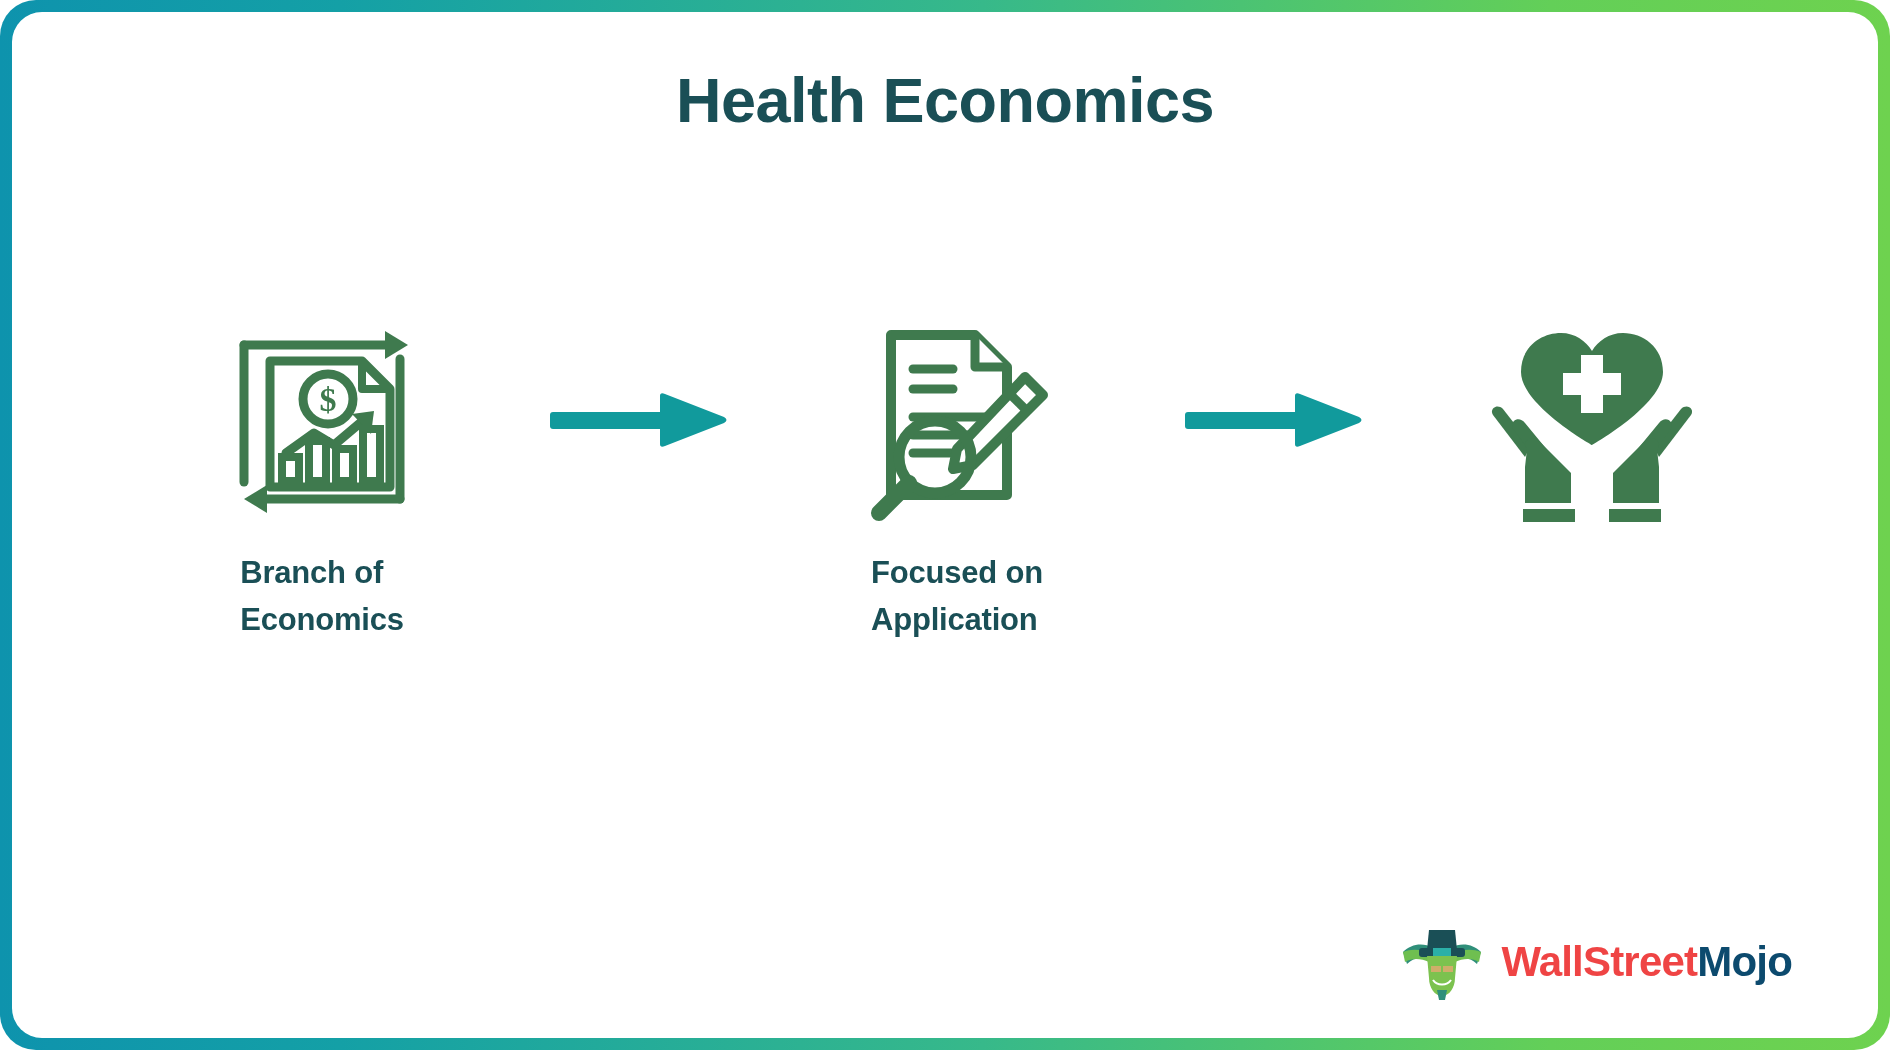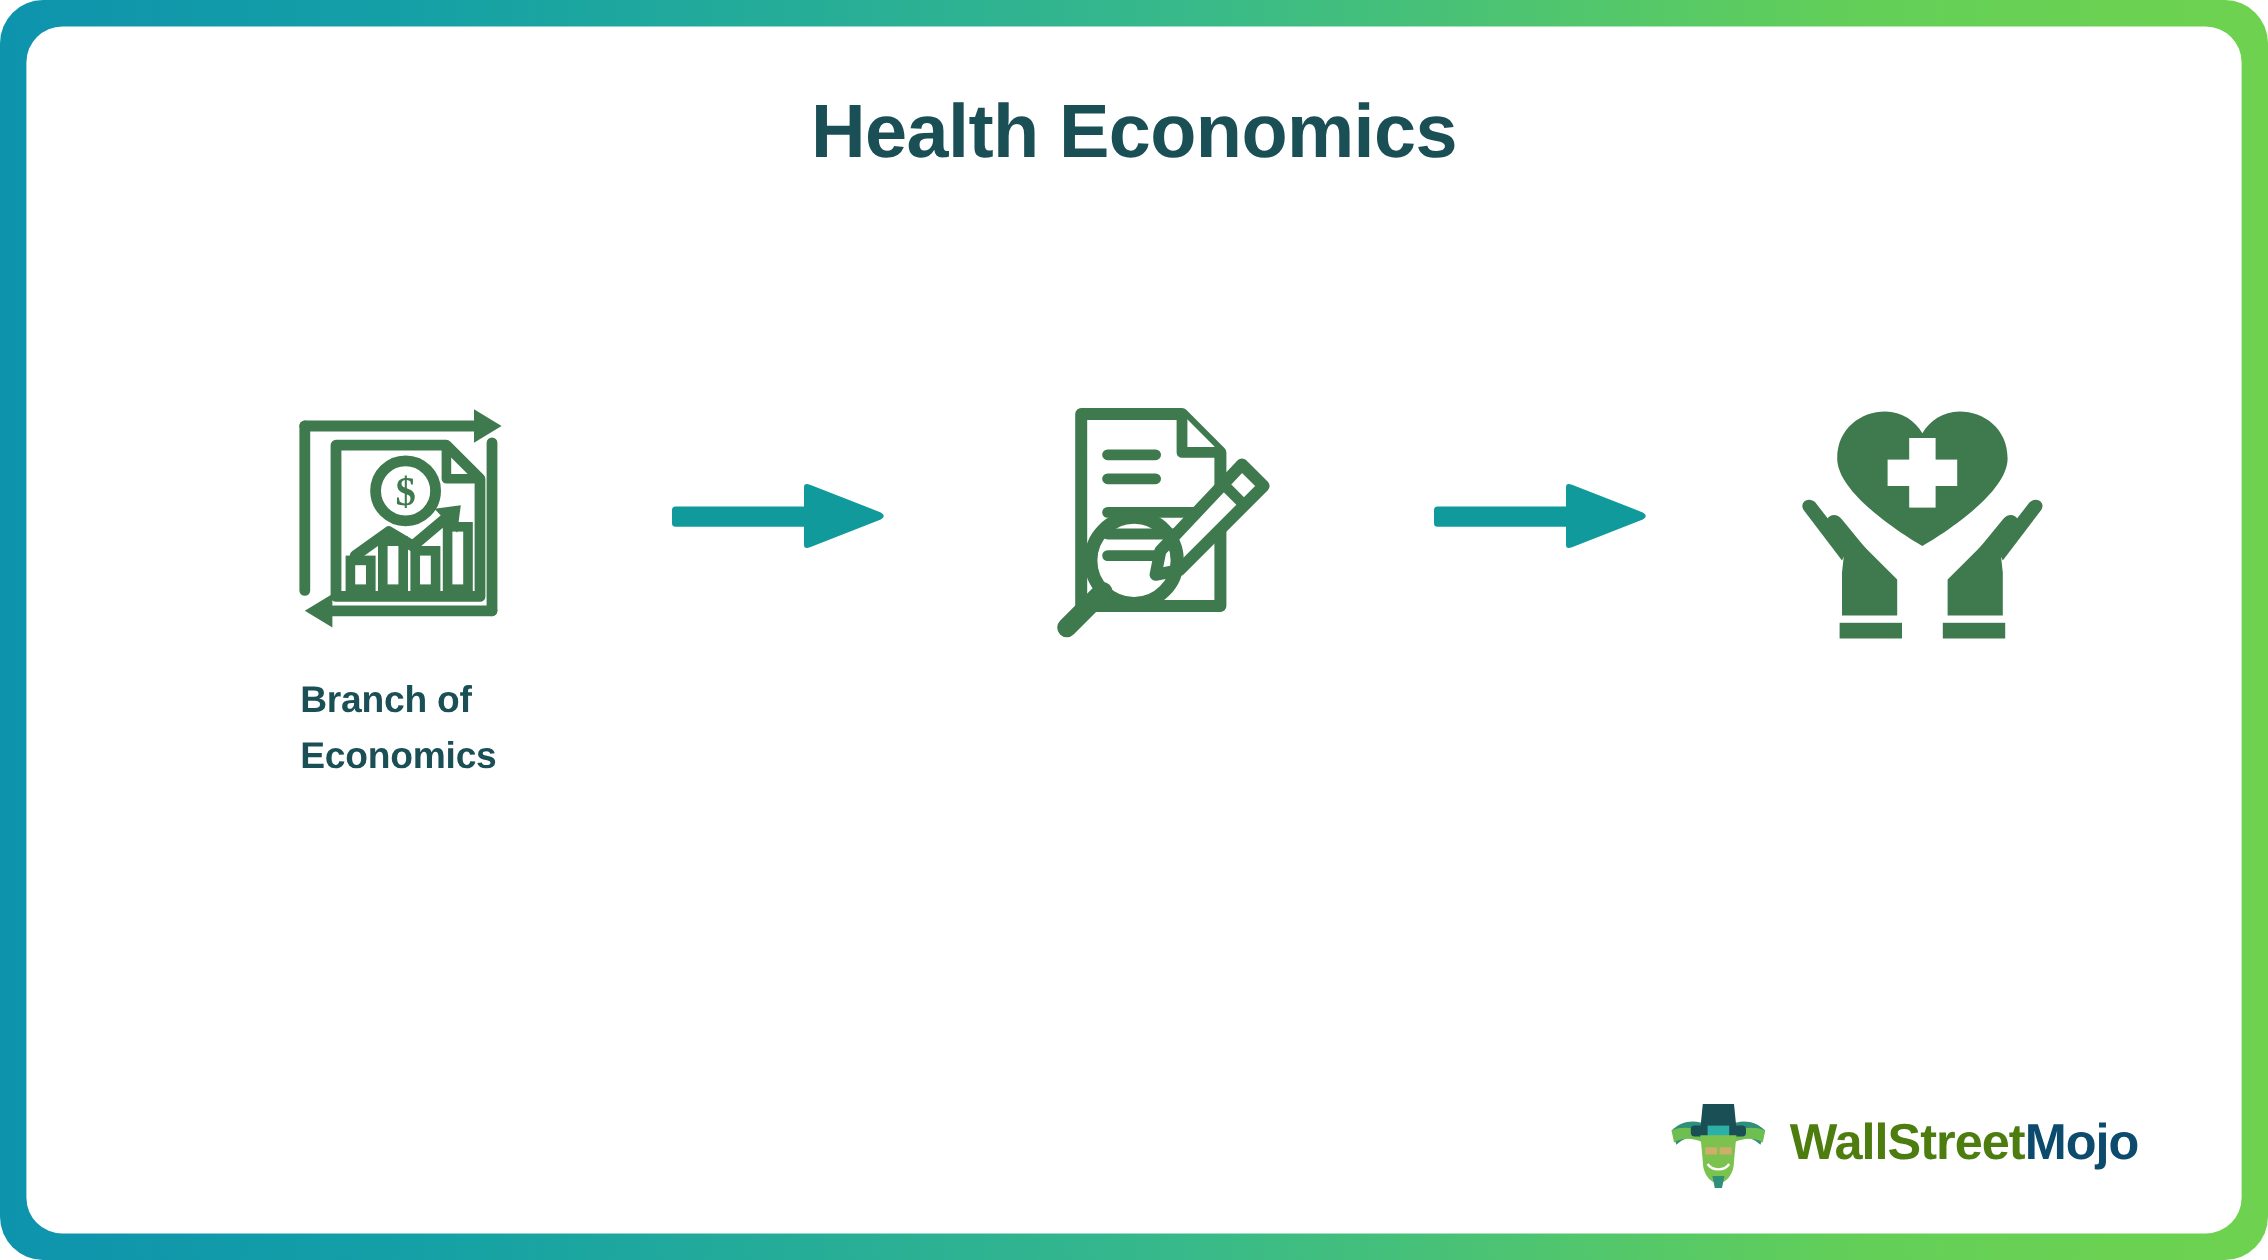--- a/index.html
+++ b/index.html
@@ -9,21 +9,21 @@
     background: #ffffff;
     font-family: "Liberation Sans", sans-serif;
     overflow: hidden;
   }
 
   
   .frame {
     position: relative;
     width: 1890px;
     height: 1050px;
-    padding: 22px;
+    padding: 12px;
     background: linear-gradient(90deg, #0e93ad 0%, #14a0a6 18%, #37b98a 52%, #63cf58 82%, #6ed24f 100%);
     border-radius: 36px;
   }
   .canvas {
     position: relative;
     width: 100%;
     height: 100%;
     background: #ffffff;
     border-radius: 30px;
     overflow: hidden;
@@ -93,21 +93,21 @@
     display: flex;
     align-items: center;
     gap: 16px;
   }
   .logo-text {
     font-size: 42px;
     font-weight: bold;
     letter-spacing: -0.8px;
     font-family: "Liberation Sans", sans-serif;
   }
-  .logo-text .w1 { color: #4d7c0f; }
+  .logo-text .w1 { color: #ef4444; }
   .logo-text .w2 { color: #0c4a6e; }
 </style>
 </head>
 <body>
 
 <div class="frame">
   <div class="canvas">
 
     <div class="title">Health Economics</div>
 
@@ -171,20 +171,22 @@
               <path d="M168 60 L186 78 L116 148 L96 152 L100 132 Z" fill="#ffffff" stroke="#3f7a4e" stroke-width="10" stroke-linejoin="round"></path>
               <line x1="152" y1="76" x2="170" y2="94" stroke="#3f7a4e" stroke-width="9"></line>
             </g>
 
             <g>
               <circle cx="78" cy="140" r="36" fill="none" stroke="#3f7a4e" stroke-width="11"></circle>
               <line x1="52" y1="166" x2="22" y2="196" stroke="#3f7a4e" stroke-width="16" stroke-linecap="round"></line>
             </g>
           </svg>
         </div>
+        <div class="step-label">Focused on
+Application</div>
       </div>
 
       <div class="arrow-slot">
         <svg width="180" height="60" viewBox="0 0 180 60">
           <rect x="0" y="22" width="122" height="17" rx="3" fill="#119a9c"></rect>
           <path d="M110 6 Q110 2 115 4 L174 27 Q179 30 174 33 L115 56 Q110 58 110 54 Z" fill="#119a9c"></path>
         </svg>
       </div>
 
       <div class="step">

